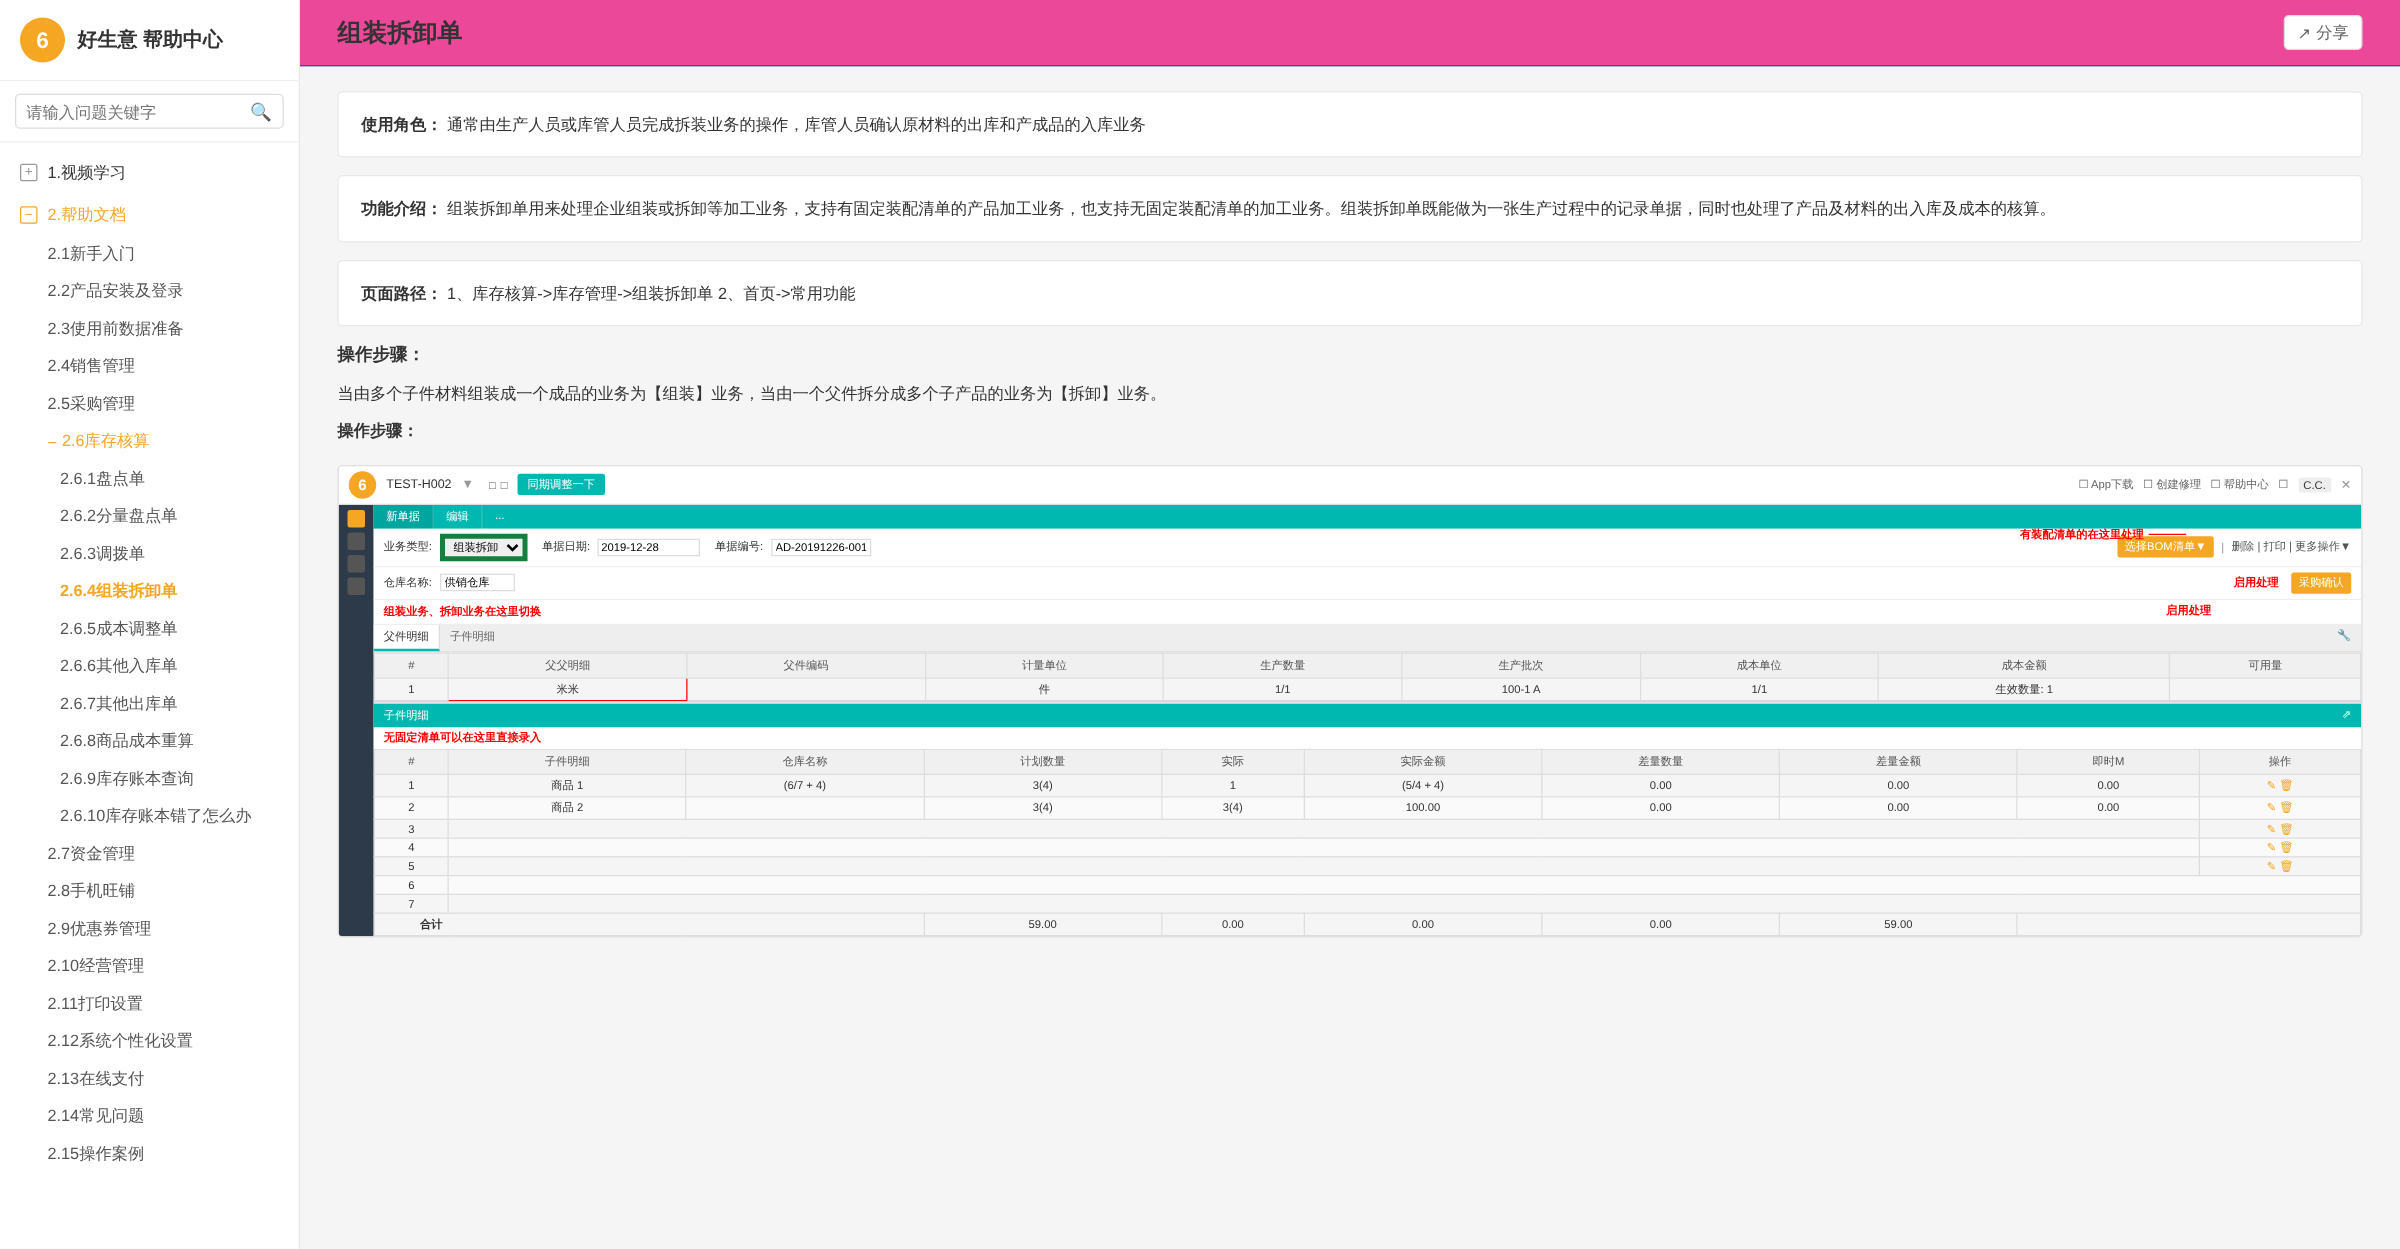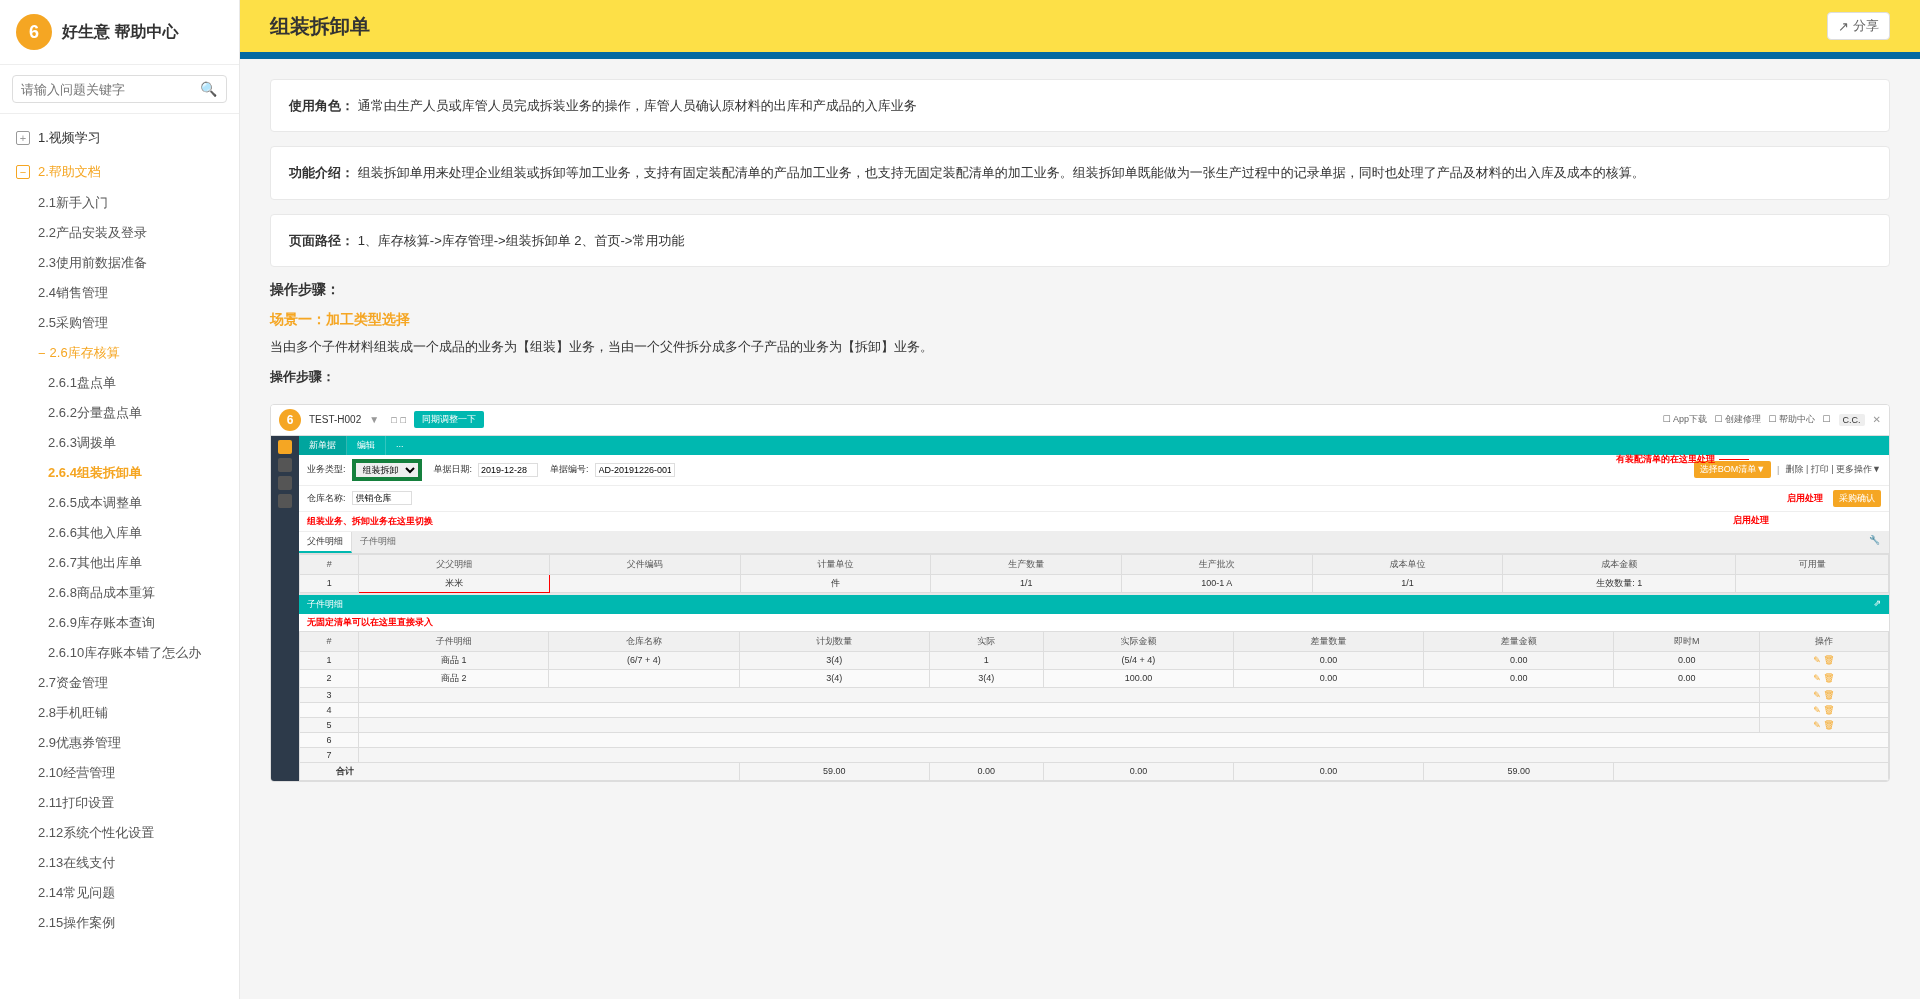--- a/index.html
+++ b/index.html
@@ -119,22 +119,22 @@
 
     
     .main {
       flex: 1;
       display: flex;
       flex-direction: column;
       overflow: hidden;
       background: #f5f5f5;
     }
     .main-header {
-      background: #fde047;
-      border-bottom: 7px solid #0369a1;
+      background: #ec4899;
+      border-bottom: 1px solid #0369a1;
       padding: 12px 30px;
       display: flex;
       align-items: center;
       justify-content: space-between;
     }
     .main-header h1 {
       font-size: 20px;
       font-weight: bold;
       color: #333;
     }
@@ -333,21 +333,20 @@
       <span>组装拆卸单用来处理企业组装或拆卸等加工业务，支持有固定装配清单的产品加工业务，也支持无固定装配清单的加工业务。组装拆卸单既能做为一张生产过程中的记录单据，同时也处理了产品及材料的出入库及成本的核算。</span>
     </div>
 
     <div class="info-box">
       <span style="font-weight:bold;">页面路径：</span>
       <span>1、库存核算-&gt;库存管理-&gt;组装拆卸单  2、首页-&gt;常用功能</span>
     </div>
 
     <div class="content-section">
       <div class="section-title">操作步骤：</div>
-      <div class="sub-section-title">场景一：加工类型选择</div>
       <div class="content-text">当由多个子件材料组装成一个成品的业务为【组装】业务，当由一个父件拆分成多个子产品的业务为【拆卸】业务。</div>
       <div class="content-text" style="font-weight:bold;">操作步骤：</div>
 
     </div>
 
     <div class="screenshot-container">
       <div class="mock-ui">
 
         <div style="background:#fff; border-bottom:1px solid #ddd; padding:4px 8px; display:flex; align-items:center; gap:8px; font-size:10px;">
           <div style="width:22px;height:22px;background:#f5a623;border-radius:50%;display:flex;align-items:center;justify-content:center;color:#fff;font-size:12px;font-weight:bold;">6</div>
@@ -380,21 +379,21 @@
               <div style="padding:3px 10px;color:#fff;font-size:9px;border-right:1px solid rgba(255,255,255,0.2);">编辑</div>
               <div style="padding:3px 10px;color:#fff;font-size:9px;">...</div>
             </div>
 
             <div style="display:flex;align-items:center;background:#fff;padding:4px 8px;border-bottom:1px solid #eee;gap:6px;font-size:9px;position:relative;">
               <span>业务类型:</span>
               <select style="border:4px solid #15803d;font-size:9px;padding:1px 3px;">
                 <option>组装拆卸</option>
               </select>
               <span style="margin-left:6px;">单据日期:</span>
-              <input type="text" value="2019-12-28" style="border: 1px solid rgb(221, 221, 221); font-size: 9px; padding: 1px 2px; width: 60px;">
+              <input type="text" value="2019-12-28" style="border: 1px solid rgb(221, 221, 221); font-size: 9px; padding: 1px 2px; width: 82px;">
               <span style="margin-left:6px;">单据编号:</span>
               <input type="text" value="AD-20191226-001" style="border: 1px solid rgb(221, 221, 221); font-size: 9px; padding: 1px 3px; width: 80px;">
 
               <div style="position:absolute;right:140px;top:-2px;display:flex;align-items:center;gap:4px;">
                 <span style="color:red;font-size:9px;font-weight:bold;">有装配清单的在这里处理</span>
                 <div style="width:30px;height:1px;background:red;display:inline-block;"></div>
               </div>
               <button style="margin-left:auto;background:#f5a623;color:#fff;border:none;padding:2px 6px;font-size:9px;border-radius:2px;cursor:pointer;">选择BOM清单▼</button>
               <span style="color:#999;font-size:9px;">|</span>
               <span style="font-size:9px;color:#555;">删除 | 打印 | 更多操作▼</span>

